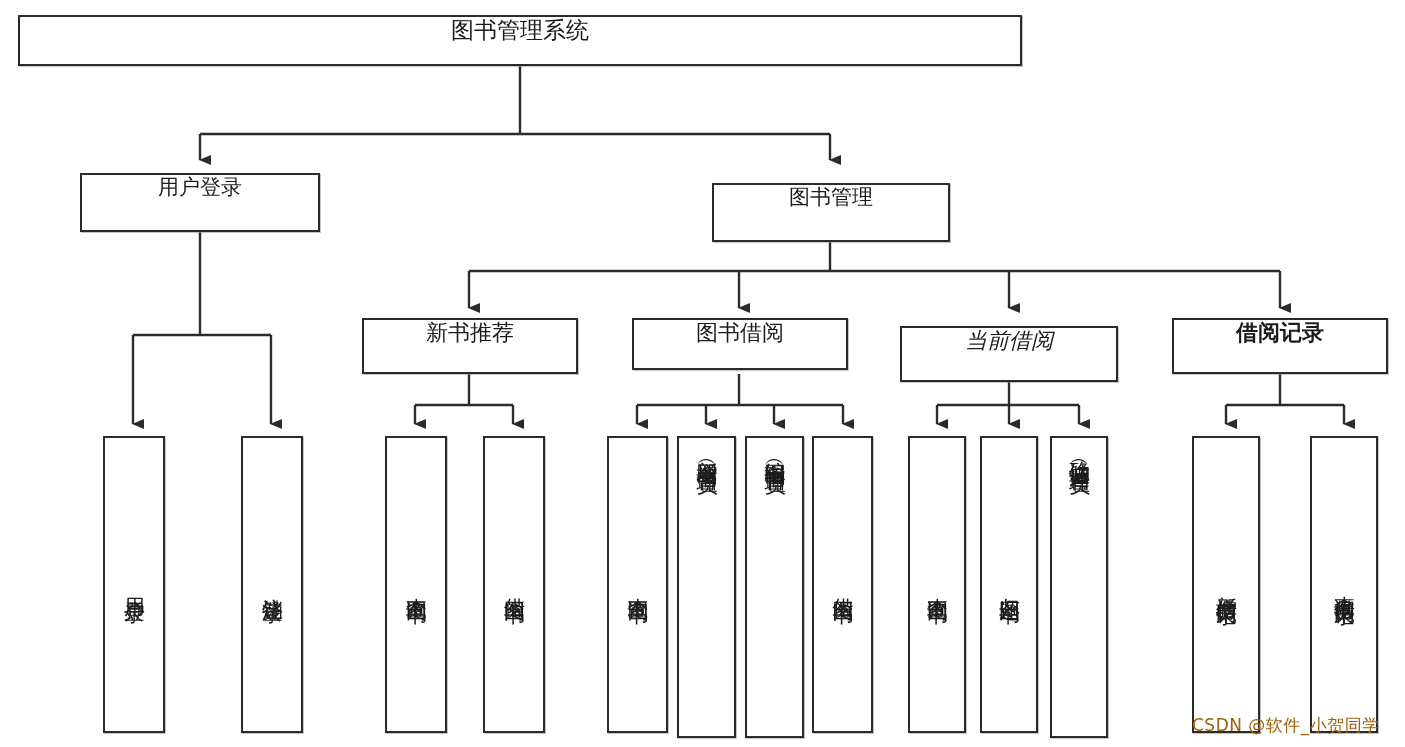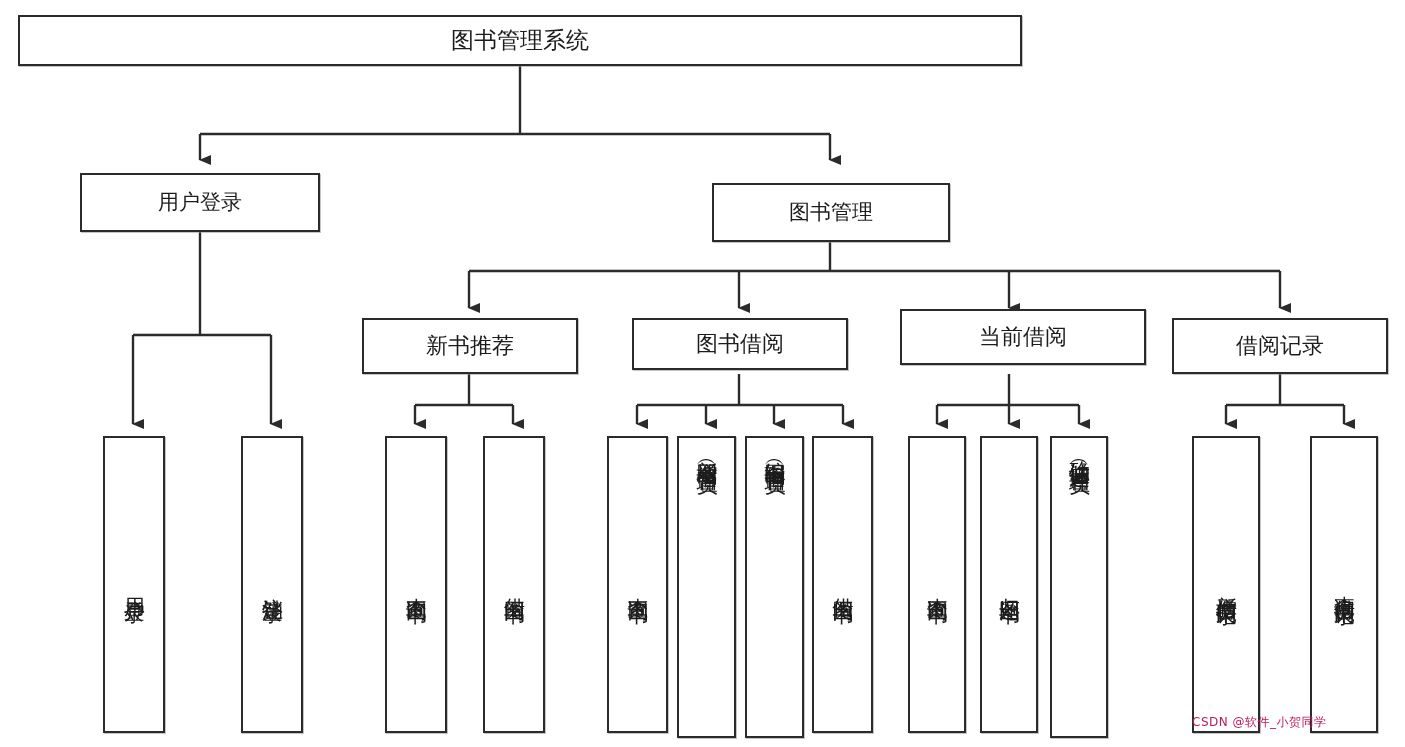--- a/index.html
+++ b/index.html
@@ -24,21 +24,20 @@
     height: 747px;
     pointer-events: none;
   }
   .node {
     position: absolute;
     box-sizing: border-box;
     background: #ffffff;
     border: 2px solid #2b2b2b;
     box-shadow: 1px 1px 0 rgba(150,150,150,0.55);
     display: flex;
-    align-items: center;
     justify-content: center;
     color: #1c1c1c;
   }
   .node .lbl {
     display: block;
     text-align: center;
     line-height: 1.15;
     white-space: nowrap;
   }
   .node.root .lbl { font-size: 23px; }
@@ -56,22 +55,22 @@
     line-height: 1.1;
     white-space: normal;
     max-height: 100%;
   }
   .node.leaf.mid {
     align-items: center;
     padding-top: 0;
   }
   .watermark {
     position: absolute;
-    font-size: 12px;
-    color: #be185d;
+    font-size: 17px;
+    color: #a16207;
     white-space: nowrap;
     letter-spacing: 0.5px;
   }
 </style>
 </head>
 <body>
 
 <div id="canvas">
 
   <svg id="wires" viewBox="0 0 1405 747" xmlns="http://www.w3.org/2000/svg">
@@ -134,24 +133,24 @@
   <div class="node l1" style="left:712px; top:183px; width:238px; height:59px;">
     <span class="lbl">图书管理</span>
   </div>
 
   <div class="node l2" style="left:362px; top:318px; width:216px; height:56px;">
     <span class="lbl">新书推荐</span>
   </div>
   <div class="node l2" style="left:632px; top:318px; width:216px; height:52px;">
     <span class="lbl">图书借阅</span>
   </div>
-  <div class="node l2" style="left:900px; top:309px; width:246px; height:56px;">
+  <div class="node l2" style="left:900px; top:326px; width:218px; height:56px;font-style:italic;">
     <span class="lbl">当前借阅</span>
   </div>
-  <div class="node l2" style="left:1172px; top:318px; width:216px; height:56px;">
+  <div class="node l2" style="left:1172px; top:318px; width:216px; height:56px;font-weight:bold;">
     <span class="lbl">借阅记录</span>
   </div>
 
   <div class="node leaf mid" style="left:103px; top:436px; width:62px; height:297px;">
     <span class="lbl">用户登录</span>
   </div>
   <div class="node leaf mid" style="left:241px; top:436px; width:62px; height:297px;">
     <span class="lbl">注销登录</span>
   </div>
 

